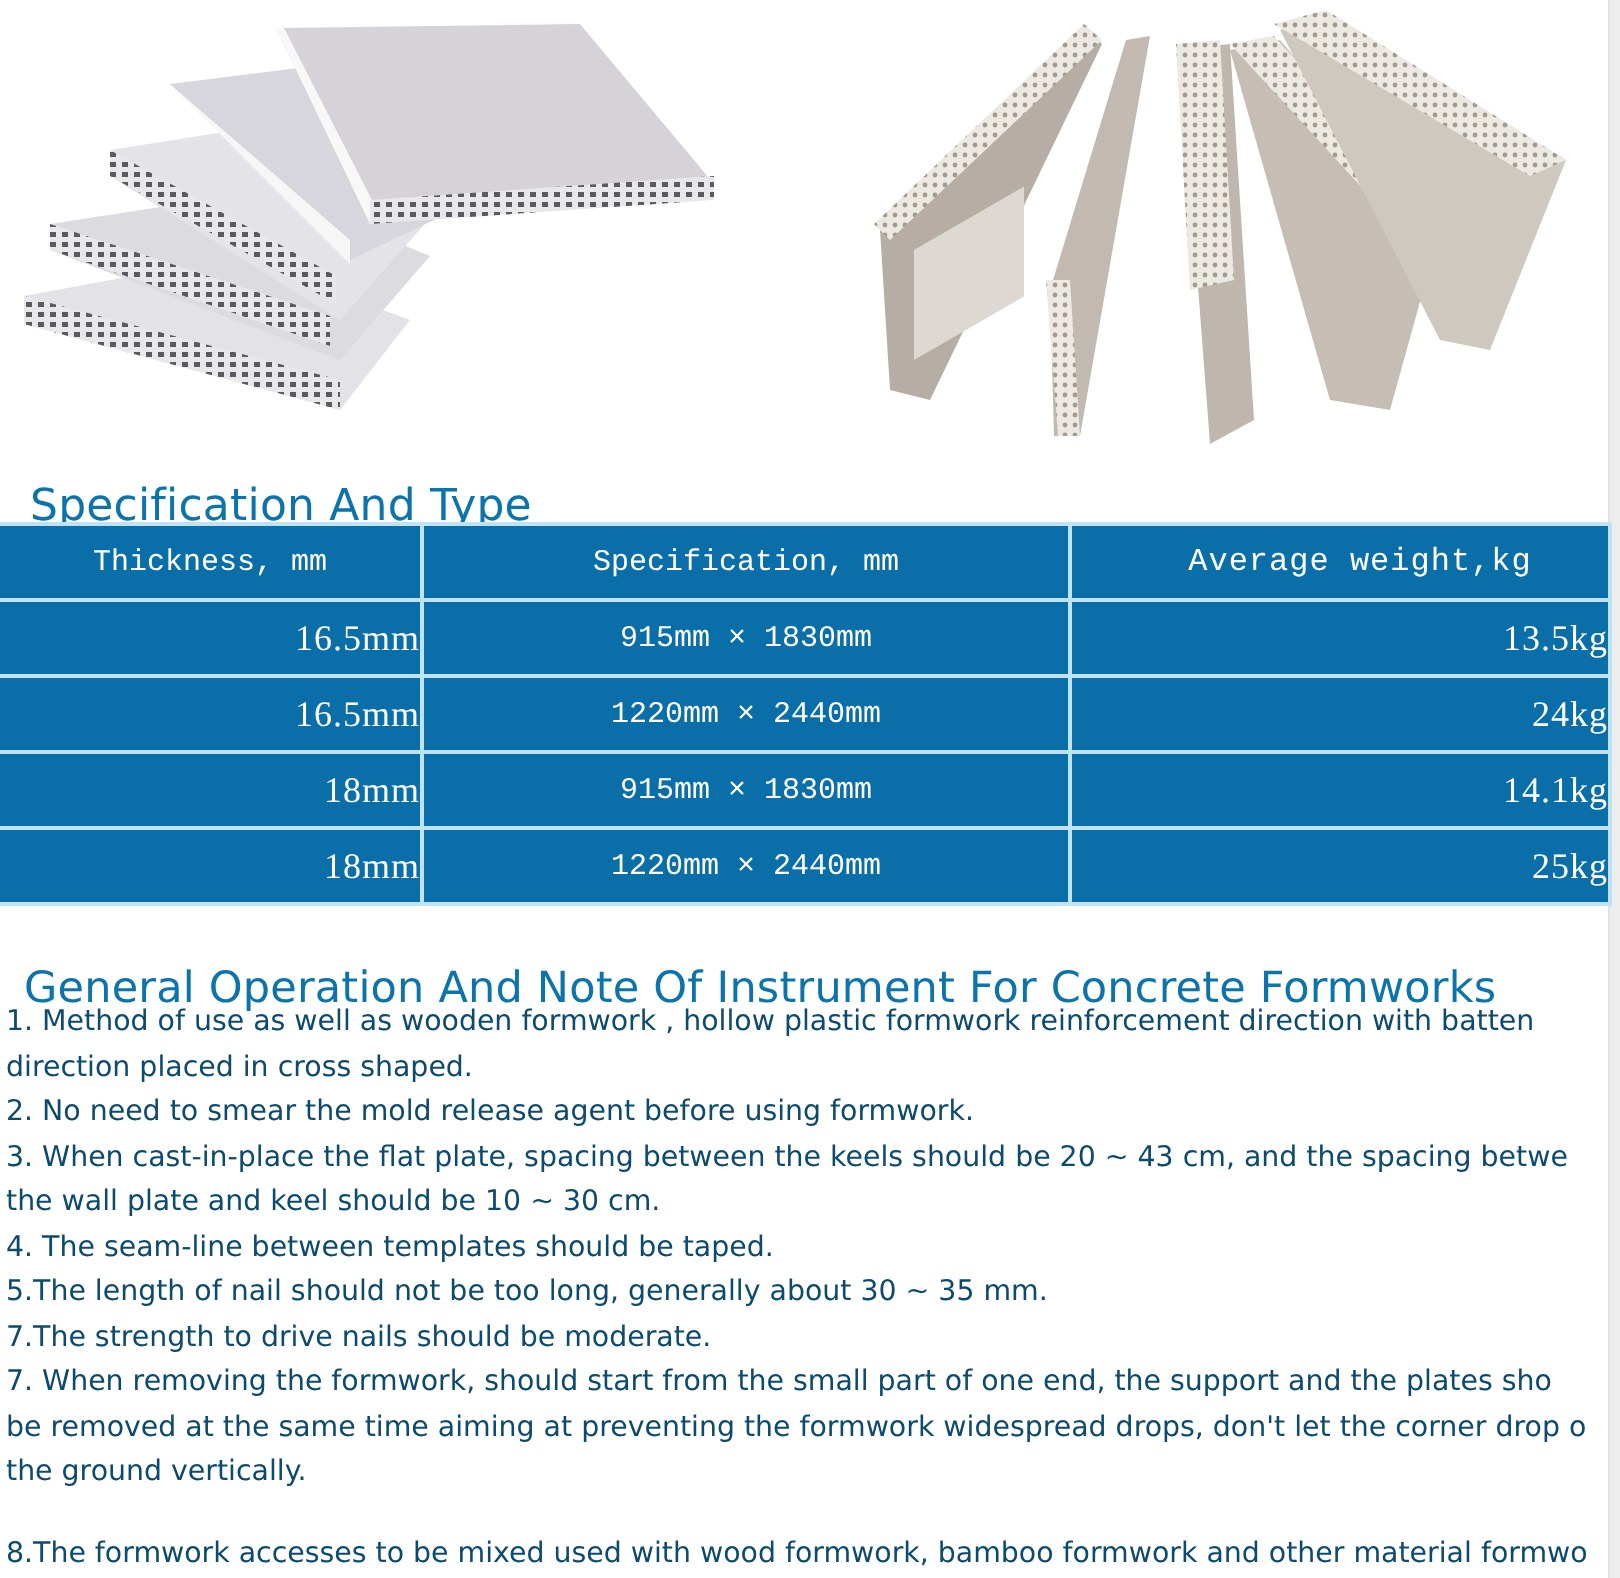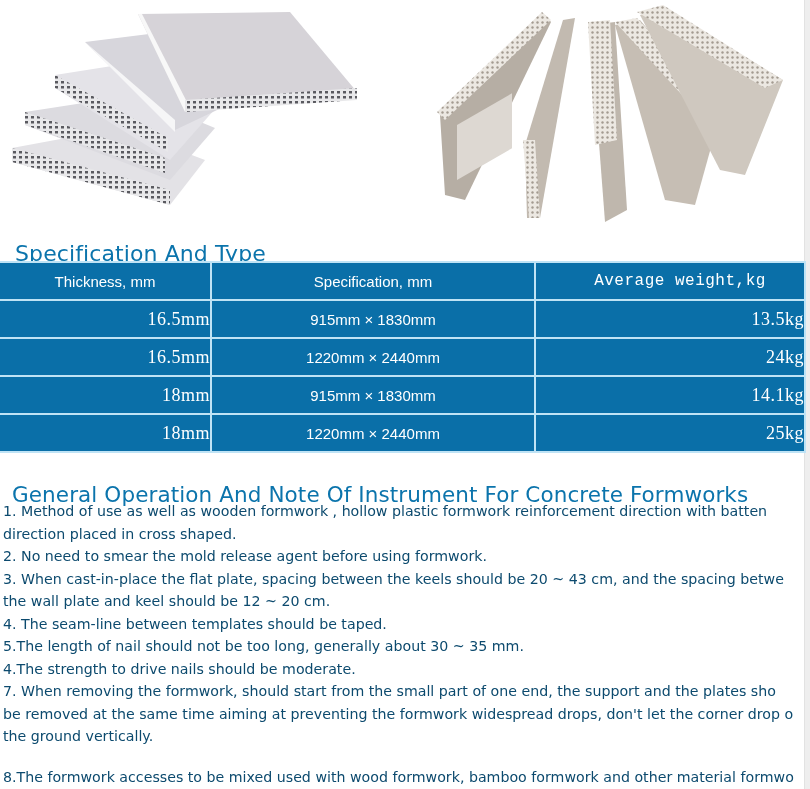--- a/index.html
+++ b/index.html
@@ -27,21 +27,21 @@
     table.spec {
       position: absolute; left: 0; top: 261px; width: 805px;
       border-collapse: collapse; table-layout: fixed;
     }
     table.spec td, table.spec th {
       background: #0a6fa8; color: #ffffff;
       border: 2px solid #bfe3f5;
       text-align: center; height: 36px; padding: 0;
       font-weight: normal;
     }
-    table.spec th.sans, table.spec td.sans { font-family: Liberation Sans, sans-serif; font-size: 15px; }
+    table.spec th.sans, table.spec td.sans { font-family: Liberation Mono, monospace; font-size: 15px; }
     table.spec th.mono { font-family: "Liberation Mono", monospace; font-size: 16px; letter-spacing: 0.5px; padding-left: 20px; }
     table.spec td.serif { font-family: "Liberation Serif", serif; font-size: 18px; letter-spacing: 0.5px; text-align: right; }
     table.spec tr:first-child th { border-top: 2px solid #bfe3f5; }
     table.spec td:first-child, table.spec th:first-child { border-left: 0; }
 
     .notes { position: absolute; left: 3px; top: 500px; width: 805px; white-space: nowrap; overflow: hidden; }
     .note {
       font-family: "DejaVu Sans", sans-serif; font-size: 14.2px;
       color: #0c4a6e; line-height: 22.5px; margin: 0;
     }
@@ -142,21 +142,21 @@
 </tbody>
   </table>
 
 <h2 class="section-title title-ops">General Operation And Note Of Instrument For Concrete Formworks</h2>
 
 <div class="notes">
   <p class="note">1. Method of use as well as wooden formwork , hollow plastic formwork reinforcement direction with batten</p>
   <p class="note">direction placed in cross shaped.</p>
   <p class="note">2. No need to smear the mold release agent before using formwork.</p>
   <p class="note">3. When cast-in-place the flat plate, spacing between the keels should be 20 ~ 43 cm, and the spacing betwe</p>
-  <p class="note">the wall plate and keel should be 12 ~ 20 cm.</p>
+  <p class="note">the wall plate and keel should be 10 ~ 30 cm.</p>
   <p class="note">4. The seam-line between templates should be taped.</p>
   <p class="note">5.The length of nail should not be too long, generally about 30 ~ 35 mm.</p>
-  <p class="note">4.The strength to drive nails should be moderate.</p>
+  <p class="note">7.The strength to drive nails should be moderate.</p>
   <p class="note">7.  When removing the formwork, should start from the small part of one end, the support and the plates sho</p>
   <p class="note">be removed at the same time aiming at preventing the formwork widespread drops, don't let the corner drop o</p>
   <p class="note">the ground vertically.</p>
   <p class="note note-gap">8.The formwork accesses to be mixed used with wood formwork, bamboo formwork and other material formwo</p>
 </div>
 
 </body></html>

